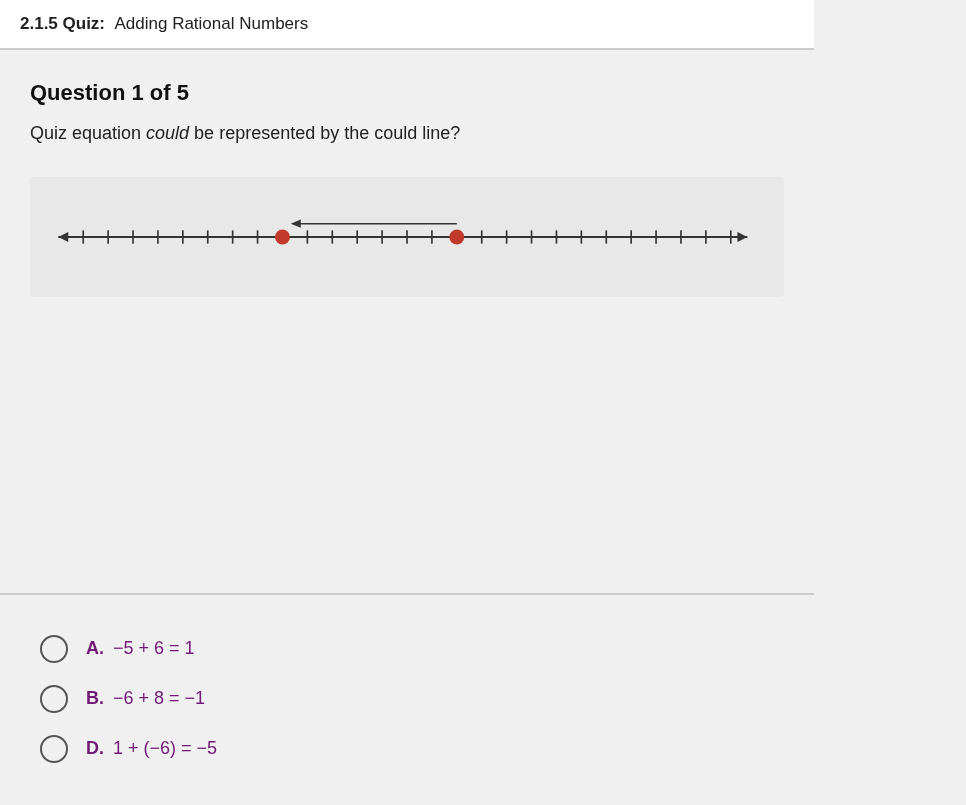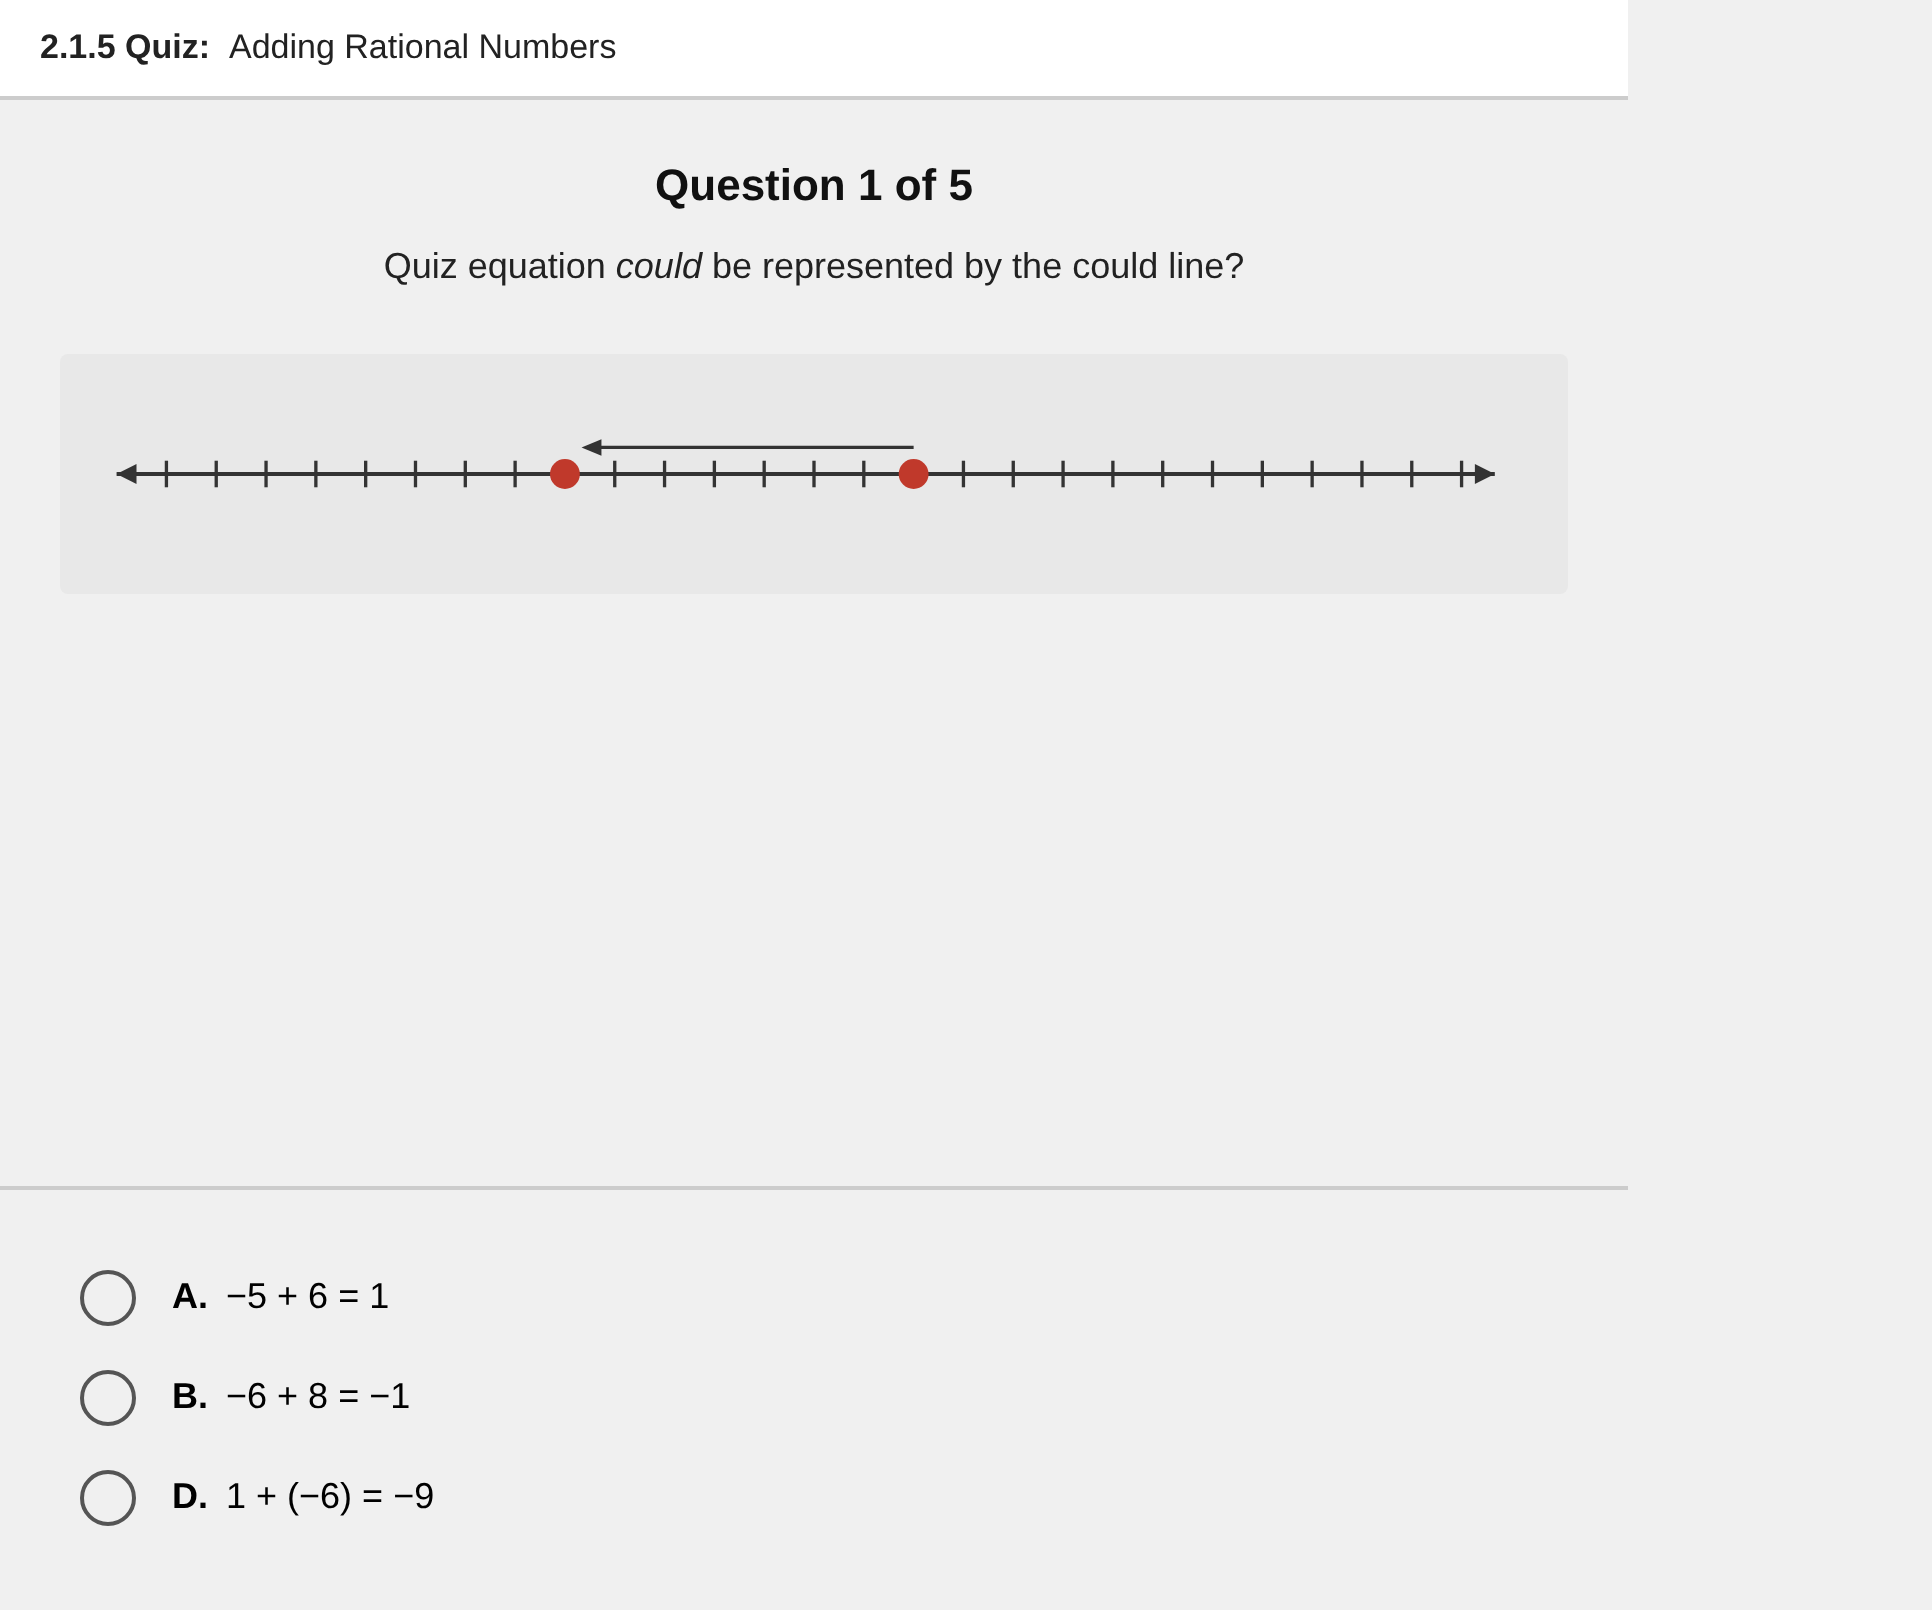--- a/index.html
+++ b/index.html
@@ -14,21 +14,20 @@
       width: 966px;
       min-height: 805px;
     }
 
     .page-container {
       width: 814px;
       min-height: 805px;
       background-color: #f0f0f0;
       display: flex;
       flex-direction: column;
-      text-align: center;
     }
 
     .header {
       background-color: #ffffff;
       border-bottom: 2px solid #cccccc;
       padding: 14px 20px;
       display: flex;
       align-items: center;
     }
 
@@ -105,21 +104,21 @@
       border-radius: 50%;
       border: 2px solid #555555;
       background-color: transparent;
       flex-shrink: 0;
       margin-right: 18px;
       cursor: pointer;
     }
 
     .answer-label {
       font-size: 18px;
-      color: #000000;
+      color: #701a75;
       line-height: 1.4;
     }
 
     .answer-label .letter {
       font-weight: bold;
       margin-right: 4px;
     }
   </style>
 </head>
 <body>
@@ -210,19 +209,19 @@
         <span class="letter">B.</span>
         <span>−6 + 8 = −1</span>
       </div>
     </div>
 
 
     <div class="answer-option">
       <div class="radio-circle"></div>
       <div class="answer-label">
         <span class="letter">D.</span>
-        <span>1 + (−6) = −9</span>
+        <span>1 + (−6) = −5</span>
       </div>
     </div>
 
   </div>
 
 </div>
 
 </body></html>

